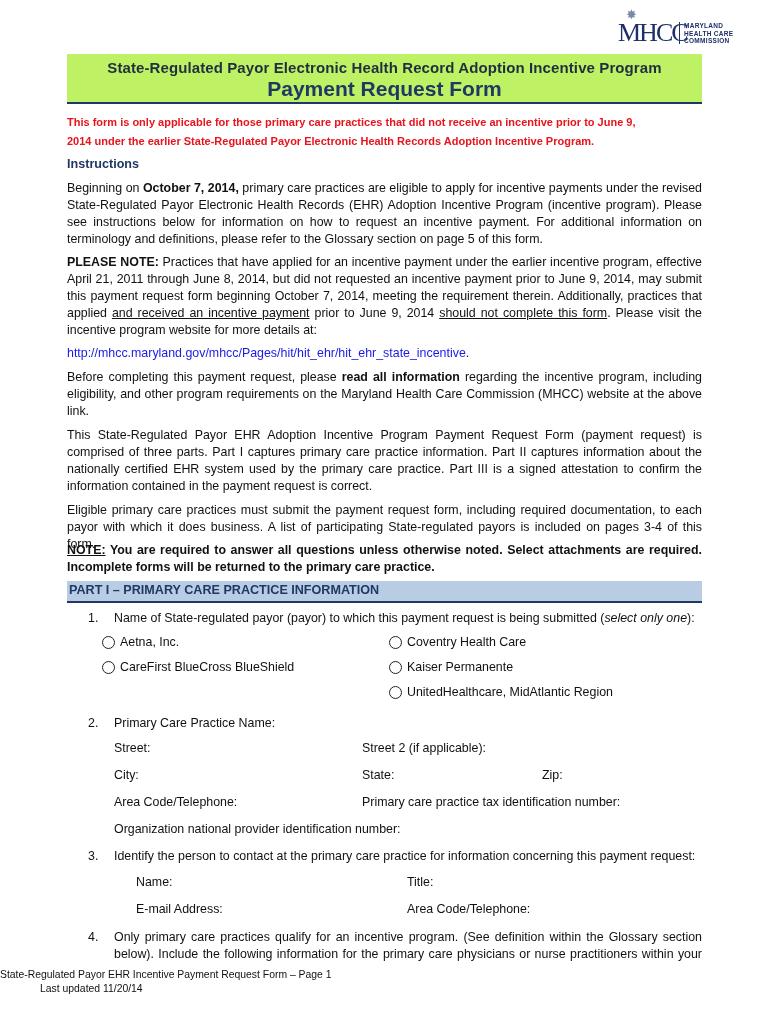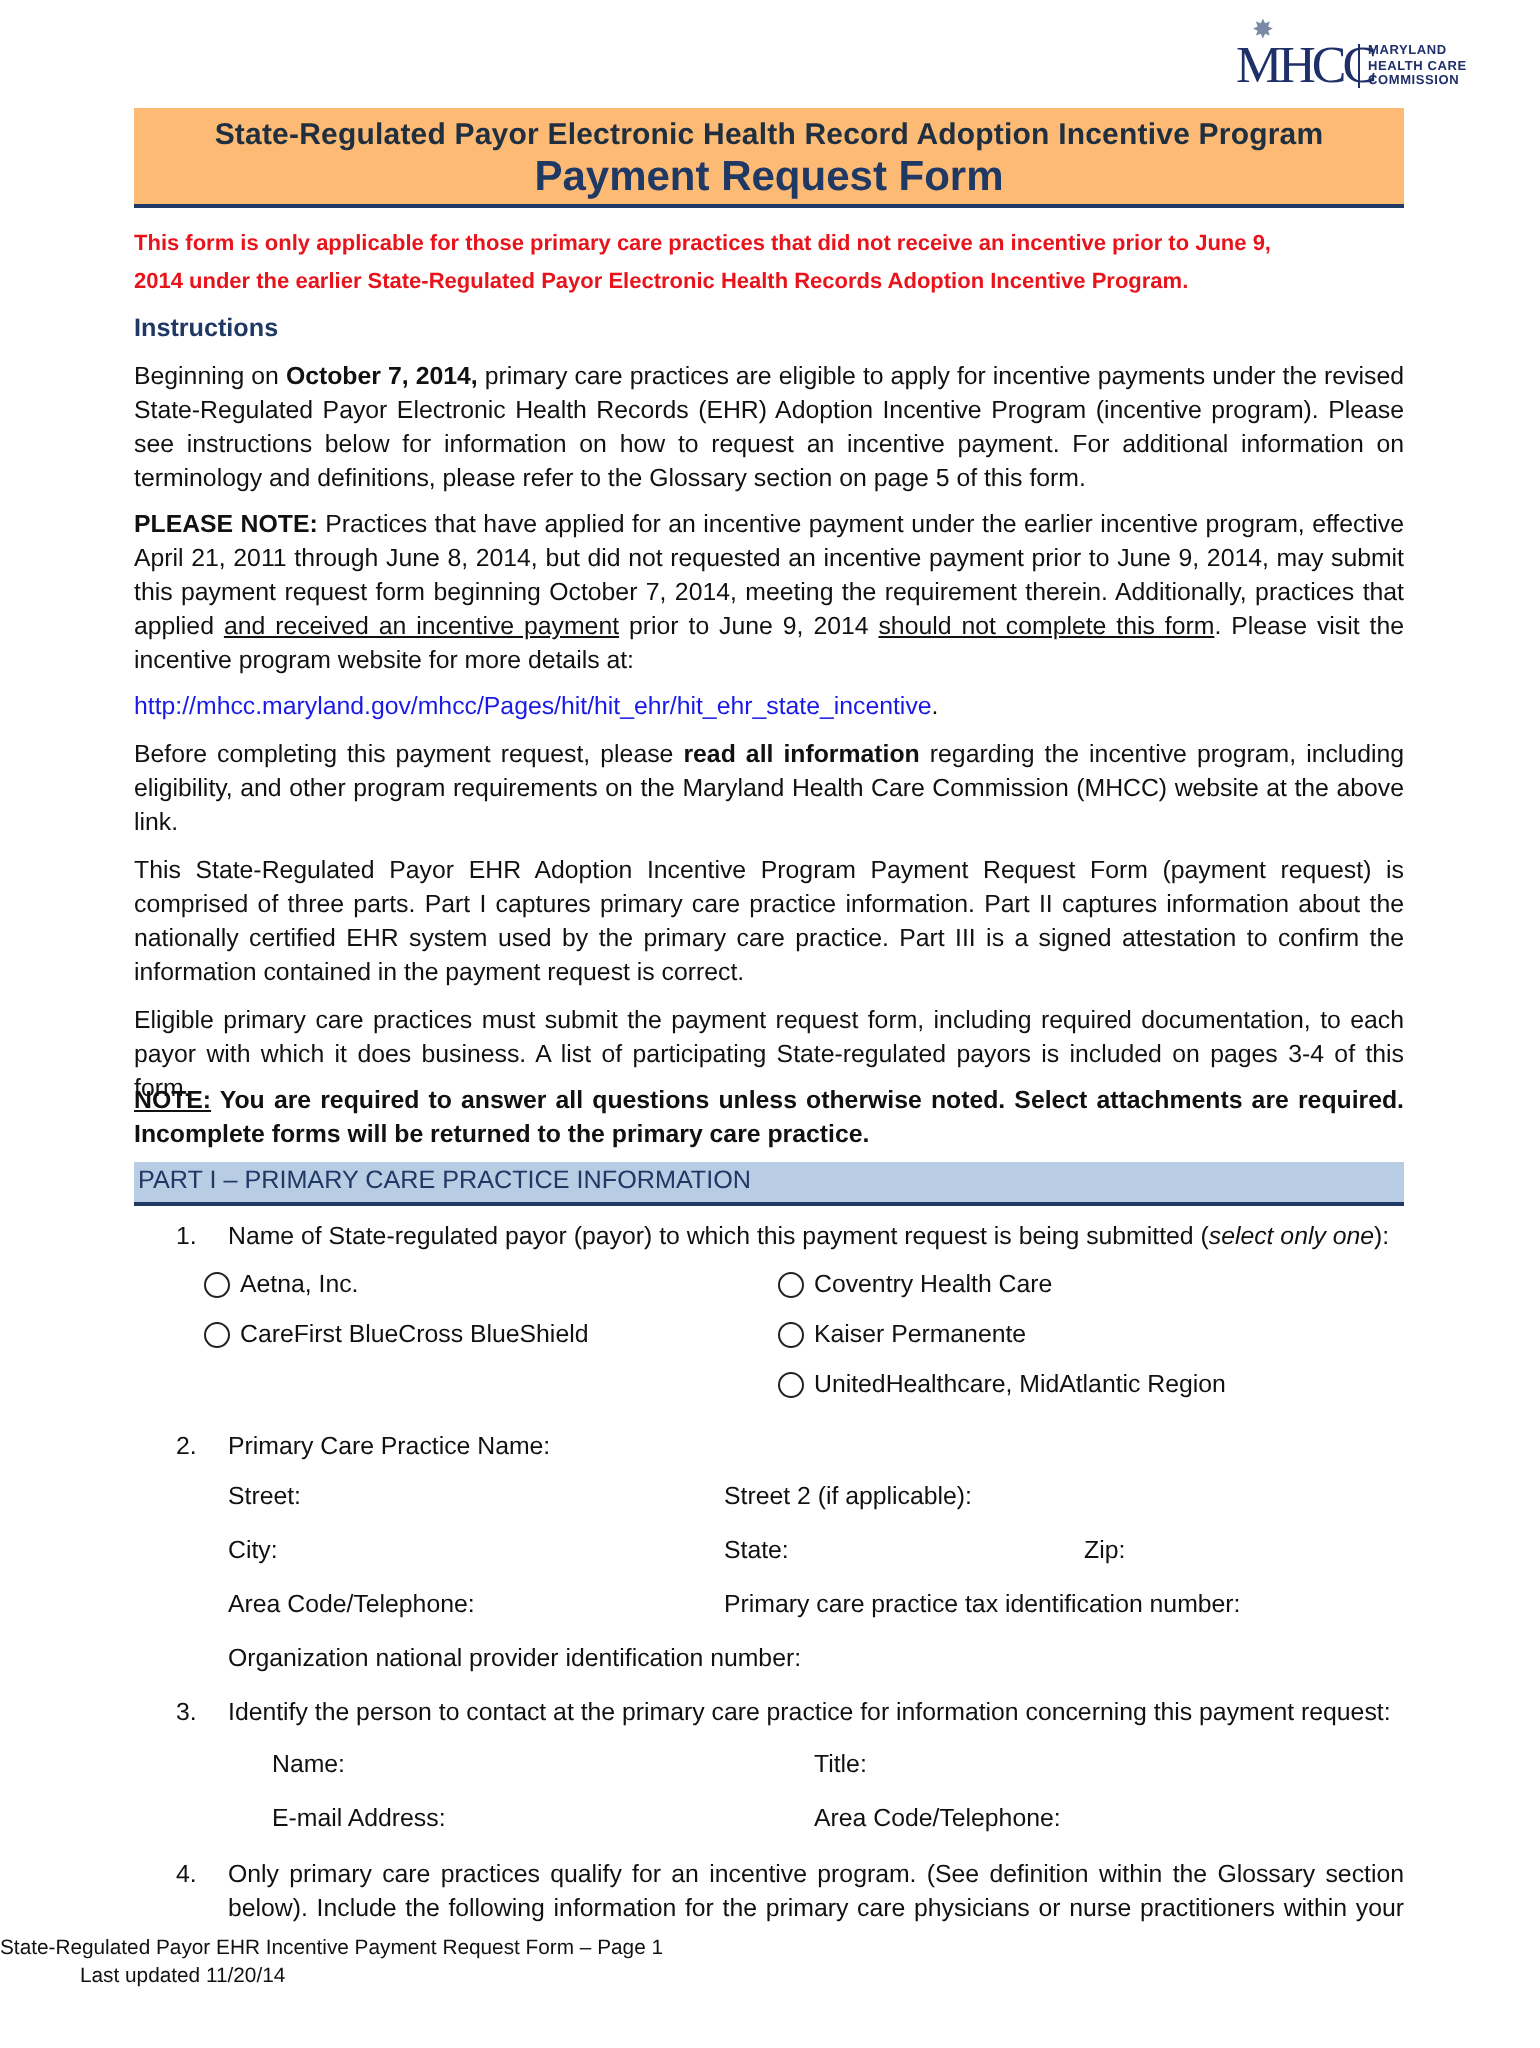--- a/index.html
+++ b/index.html
@@ -14,21 +14,21 @@
   .logo .mark { position: absolute; left: 0; top: 12px; font-family: "Liberation Serif", serif;
     font-size: 26px; color: #1f2f6a; letter-spacing: -2px; line-height: 26px; }
   .logo .star { position: absolute; left: 8px; top: 0px; font-size: 13px; color: #7a8aa6; line-height: 13px; }
   .logo .divider { position: absolute; left: 61px; top: 14px; width: 1px; height: 22px; background: #1f2f6a; }
   .logo .org { position: absolute; left: 66px; top: 14px; font-size: 6.5px; font-weight: bold;
     color: #1f2f6a; line-height: 7.5px; letter-spacing: 0.3px; }
 
   
   .title-band {
     position: absolute; left: 67px; top: 54px; width: 635px; height: 48px;
-    background: #fdba74; border-bottom: 2px solid #1f3864;
+    background: #bef264; border-bottom: 2px solid #1f3864;
   }
   .title-band .line1 {
     position: absolute; left: 0; right: 0; top: 5px; text-align: center;
     font-family: "Liberation Sans", sans-serif; font-weight: bold; font-size: 15px; color: #1f2f3f;
     letter-spacing: 0.1px;
   }
   .title-band .line2 {
     position: absolute; left: 0; right: 0; top: 23px; text-align: center;
     font-weight: bold; font-size: 21px; color: #1f3864;
   }
@@ -38,21 +38,21 @@
   .heading-instr { color: #1f3864; font-weight: bold; font-size: 12.6px; }
   .link { color: #1a1ae6; }
   .u { text-decoration: underline; }
   .b { font-weight: bold; }
 
   .section-band {
     position: absolute; left: 67px; top: 581px; width: 635px; height: 20px;
     background: #b8cce4; border-bottom: 2px solid #1f3864;
   }
   .section-band span {
-    position: absolute; left: 2px; top: 2px; font-weight: normal; font-size: 12.6px; color: #1f3864;
+    position: absolute; left: 2px; top: 2px; font-weight: bold; font-size: 12.6px; color: #1f3864;
   }
 
   .q { position: absolute; font-size: 12.4px; line-height: 17px; }
   .radio-row { position: absolute; display: flex; align-items: center; font-size: 12.4px; }
   .radio {
     width: 13px; height: 13px; border: 1.6px solid #222; border-radius: 50%;
     box-sizing: border-box; margin-right: 5px; background: #fff;
   }
   .field { position: absolute; font-size: 12.4px; line-height: 17px; }
   .footer { position: absolute; left: 0; width: 770px; text-align: left; font-size: 10.4px; line-height: 14px; }

